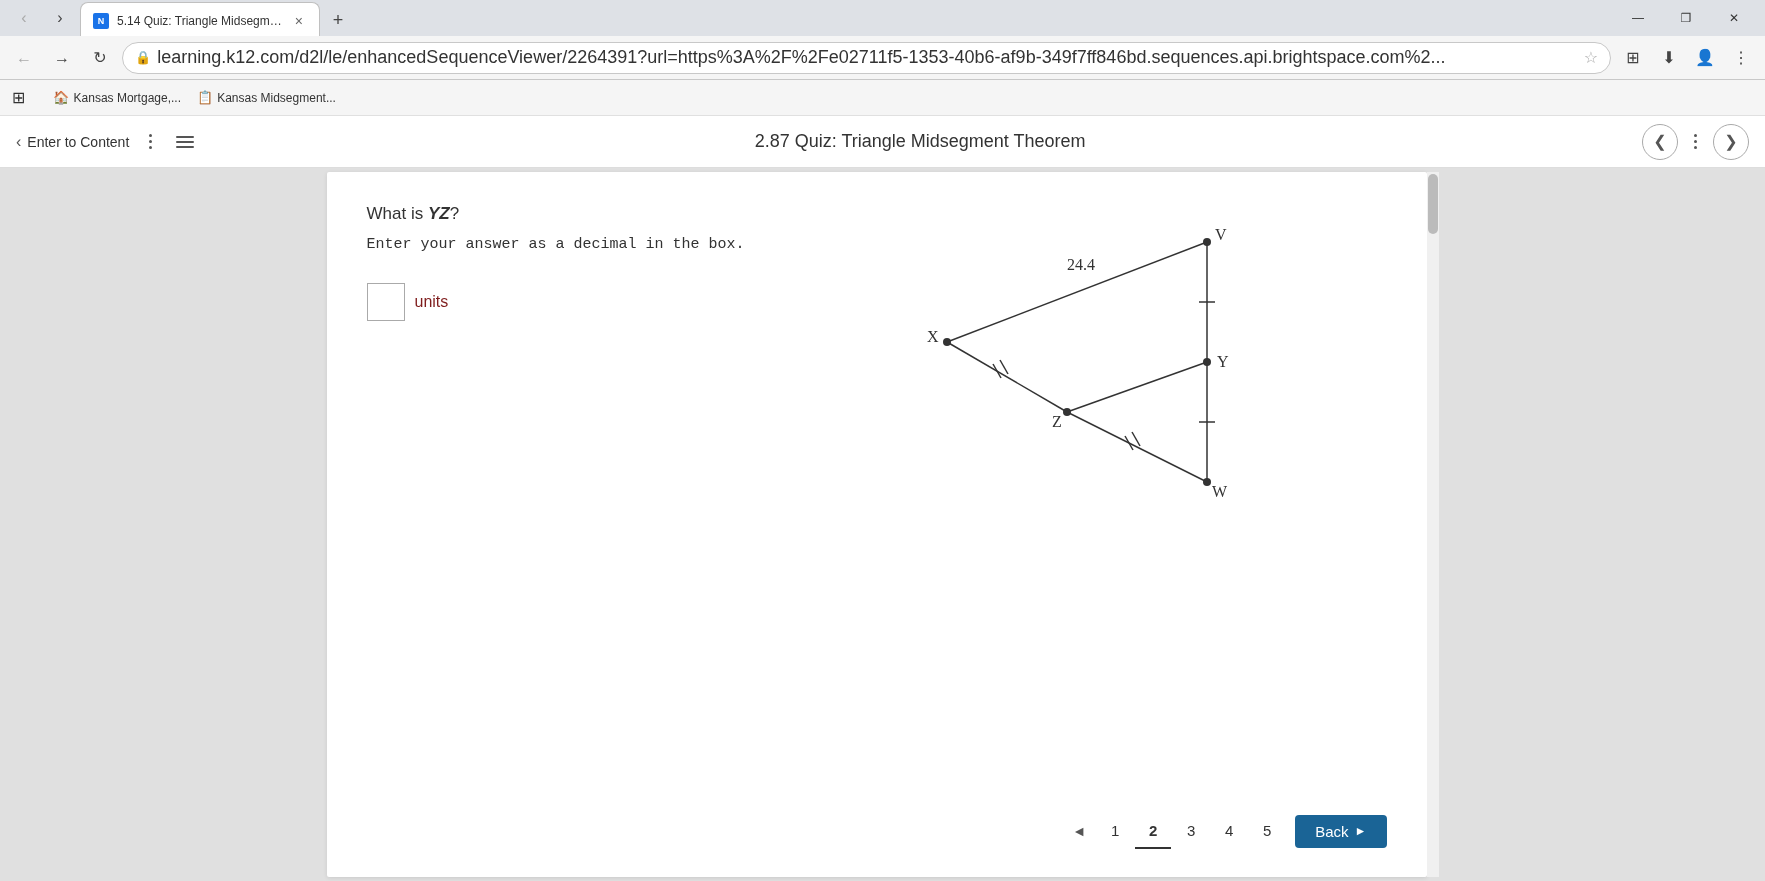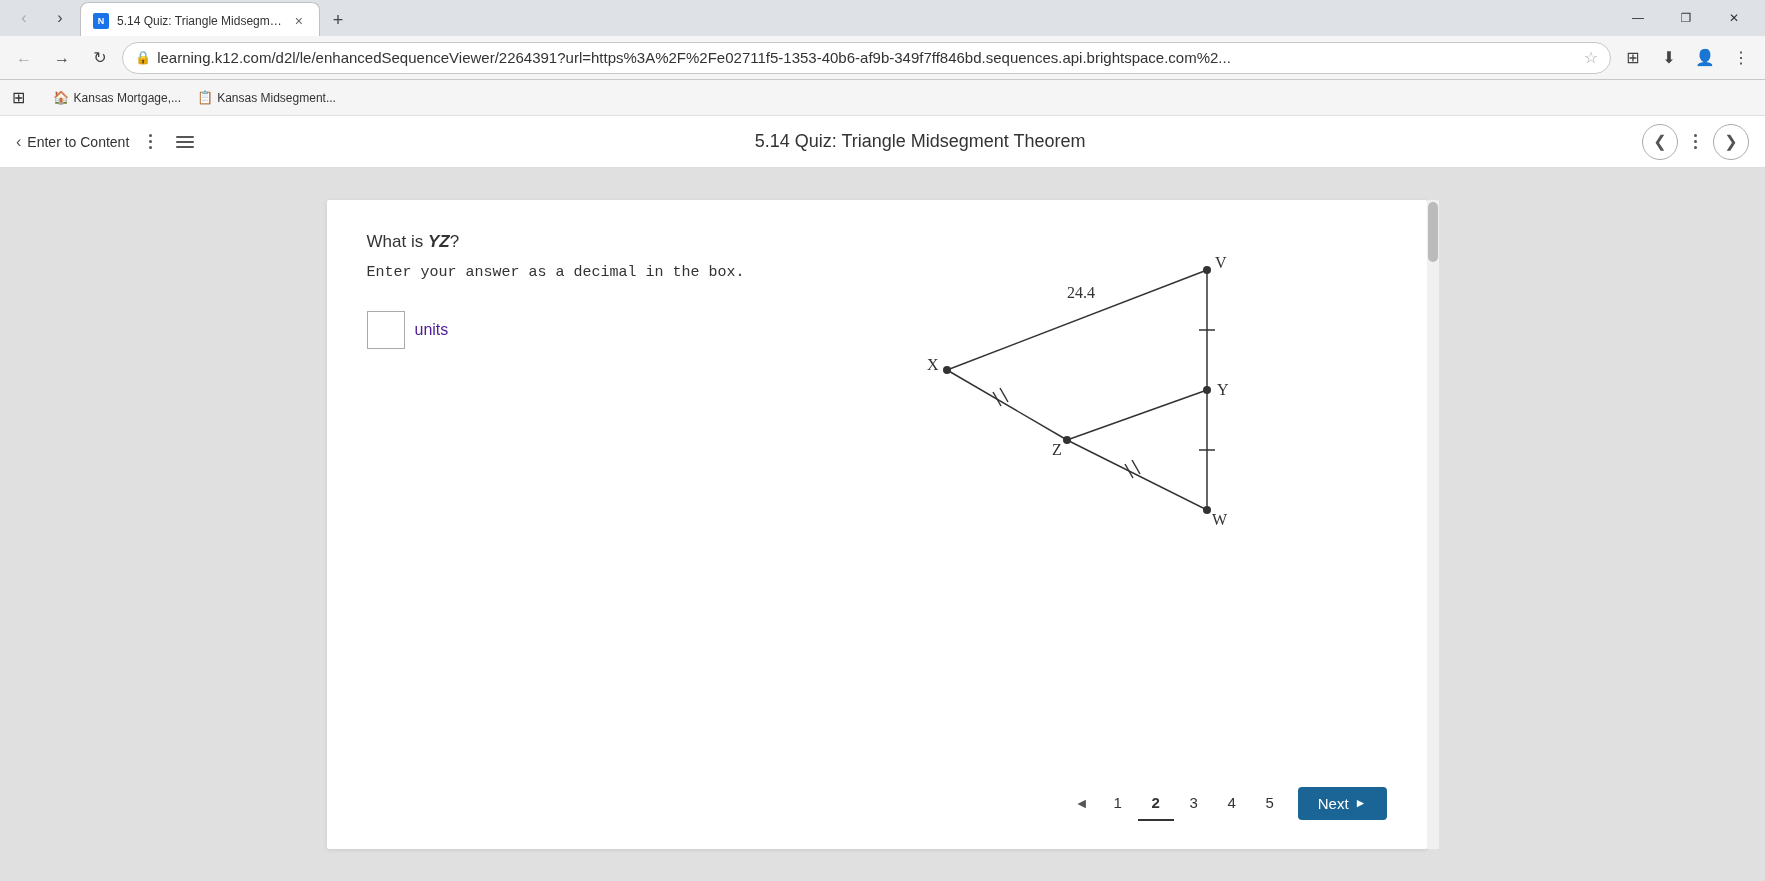--- a/index.html
+++ b/index.html
@@ -17,21 +17,21 @@
     .tab { height: 36px; background: #ffffff; border-radius: 8px 8px 0 0; display: flex; align-items: center; padding: 0 12px; gap: 8px; font-size: 12px; color: #333; min-width: 200px; max-width: 240px; border: 1px solid #c0c0c0; border-bottom: none; }
     .tab .tab-icon { width: 16px; height: 16px; background: #1a73e8; border-radius: 2px; display: flex; align-items: center; justify-content: center; color: white; font-size: 9px; font-weight: bold; }
     .tab-label { flex: 1; white-space: nowrap; overflow: hidden; text-overflow: ellipsis; font-size: 12px; }
     .tab-close { color: #666; font-size: 14px; cursor: pointer; padding: 2px 4px; }
     .new-tab { width: 28px; height: 28px; display: flex; align-items: center; justify-content: center; border-radius: 50%; font-size: 18px; color: #444; cursor: pointer; margin-left: 4px; margin-bottom: 4px; }
 
     .address-bar-row { height: 44px; background: #f5f5f5; display: flex; align-items: center; padding: 0 8px; gap: 6px; border-bottom: 1px solid #c8c8c8; }
     .nav-btn { width: 32px; height: 32px; border-radius: 50%; display: flex; align-items: center; justify-content: center; cursor: pointer; font-size: 16px; color: #444; border: none; background: transparent; }
     .nav-btn.disabled { color: #aaa; cursor: default; }
     .address-bar { flex: 1; height: 32px; background: white; border: 1px solid #c8c8c8; border-radius: 16px; display: flex; align-items: center; padding: 0 12px; font-size: 12px; color: #333; gap: 6px; }
-    .address-text { flex: 1; font-size: 15px; color: #333; white-space: nowrap; overflow: hidden; text-overflow: ellipsis; }
+    .address-text { flex: 1; font-size: 18px; color: #333; white-space: nowrap; overflow: hidden; text-overflow: ellipsis; }
     .star-btn { color: #aaa; font-size: 16px; cursor: pointer; }
     .toolbar-icons { display: flex; align-items: center; gap: 4px; }
     .toolbar-icon { width: 32px; height: 32px; border-radius: 50%; display: flex; align-items: center; justify-content: center; cursor: pointer; font-size: 16px; color: #444; }
 
     .bookmarks-bar { height: 36px; background: #f5f5f5; display: flex; align-items: center; padding: 0 12px; gap: 16px; border-bottom: 1px solid #e0e0e0; font-size: 12px; color: #333; }
     .bookmark-item { display: flex; align-items: center; gap: 4px; cursor: pointer; color: #333; white-space: nowrap; }
 
     
     .page-content { flex: 1; background: #e8e8e8; display: flex; flex-direction: column; overflow: hidden; }
 
@@ -40,30 +40,30 @@
     .back-link { display: flex; align-items: center; gap: 6px; color: #333; font-size: 14px; cursor: pointer; text-decoration: none; }
     .back-arrow { font-size: 16px; color: #555; }
     .dot { width: 3px; height: 3px; background: #555; border-radius: 50%; }
     .hamburger { display: flex; flex-direction: column; gap: 3px; cursor: pointer; padding: 4px; }
     .ham-line { width: 18px; height: 2px; background: #555; border-radius: 1px; }
     .quiz-title { flex: 1; text-align: center; font-size: 18px; font-weight: 400; color: #333; }
     .nav-circle { width: 36px; height: 36px; border-radius: 50%; border: 1px solid #aaa; display: flex; align-items: center; justify-content: center; cursor: pointer; font-size: 16px; color: #555; }
     .header-right-icons { display: flex; align-items: center; gap: 8px; }
 
     
-    .main-area { flex: 1; display: flex; justify-content: center; padding: 32px; overflow: hidden; background: #e0e0e0; }
+    .main-area { flex: 1; display: flex; justify-content: center; padding: 4px; overflow: hidden; background: #e0e0e0; }
     .quiz-card { background: white; width: 1100px; min-height: 580px; border-radius: 2px; padding: 32px 40px; position: relative; box-shadow: 0 1px 4px rgba(0,0,0,0.1); }
 
     .question-text { font-size: 17px; color: #333; margin-bottom: 12px; }
     .question-text em { font-style: italic; font-weight: 600; }
     .instruction-text { font-size: 15px; color: #333; margin-bottom: 30px; font-family: Liberation Mono, monospace; }
 
     .answer-area { display: flex; align-items: center; gap: 10px; margin-bottom: 20px; }
     .answer-input { width: 38px; height: 38px; border: 1px solid #aaa; background: white; }
-    .units-label { font-size: 16px; color: #4c1d95; }
+    .units-label { font-size: 16px; color: #7f1d1d; }
 
     
     .diagram-area { position: absolute; right: 40px; top: 30px; width: 520px; height: 380px; }
 
     
     .pagination { position: absolute; bottom: 28px; right: 40px; display: flex; align-items: center; gap: 2px; }
     .page-arrow { width: 32px; height: 36px; display: flex; align-items: center; justify-content: center; cursor: pointer; color: #555; font-size: 14px; }
     .page-num { width: 36px; height: 36px; display: flex; align-items: center; justify-content: center; cursor: pointer; font-size: 15px; color: #333; border-bottom: 2px solid transparent; }
     .page-num.active { border-bottom: 2px solid #333; font-weight: 600; }
     .next-btn { background: #1a6496; color: white; padding: 8px 20px; border: none; border-radius: 4px; font-size: 15px; cursor: pointer; display: flex; align-items: center; gap: 6px; margin-left: 8px; }
@@ -139,21 +139,21 @@
       <div style="display:flex;flex-direction:column;gap:3px;cursor:pointer;padding:0 8px;">
         <div class="dot"></div>
         <div class="dot"></div>
         <div class="dot"></div>
       </div>
       <div class="hamburger">
         <div class="ham-line"></div>
         <div class="ham-line"></div>
         <div class="ham-line"></div>
       </div>
-      <div class="quiz-title">5.14 Quiz: Triangle Midsegment Theorem</div>
+      <div class="quiz-title">2.87 Quiz: Triangle Midsegment Theorem</div>
       <div class="header-right-icons">
         <div class="nav-circle">❮</div>
         <div style="display:flex;flex-direction:column;gap:3px;cursor:pointer;padding:0 8px;">
           <div class="dot"></div>
           <div class="dot"></div>
           <div class="dot"></div>
         </div>
         <div class="nav-circle">❯</div>
       </div>
     </div>
@@ -213,21 +213,21 @@
         </div>
 
         <div class="pagination">
           <div class="page-arrow">◄</div>
           <div class="page-num">1</div>
           <div class="page-num active">2</div>
           <div class="page-num">3</div>
           <div class="page-num">4</div>
           <div class="page-num">5</div>
           <button class="next-btn">
-            <span>Next</span>
+            <span>Back</span>
             <span class="arrow">►</span>
           </button>
         </div>
 
       </div>
 
       <div class="scrollbar" style="position:relative;">
         <div class="scrollbar-thumb"></div>
       </div>
     </div>

